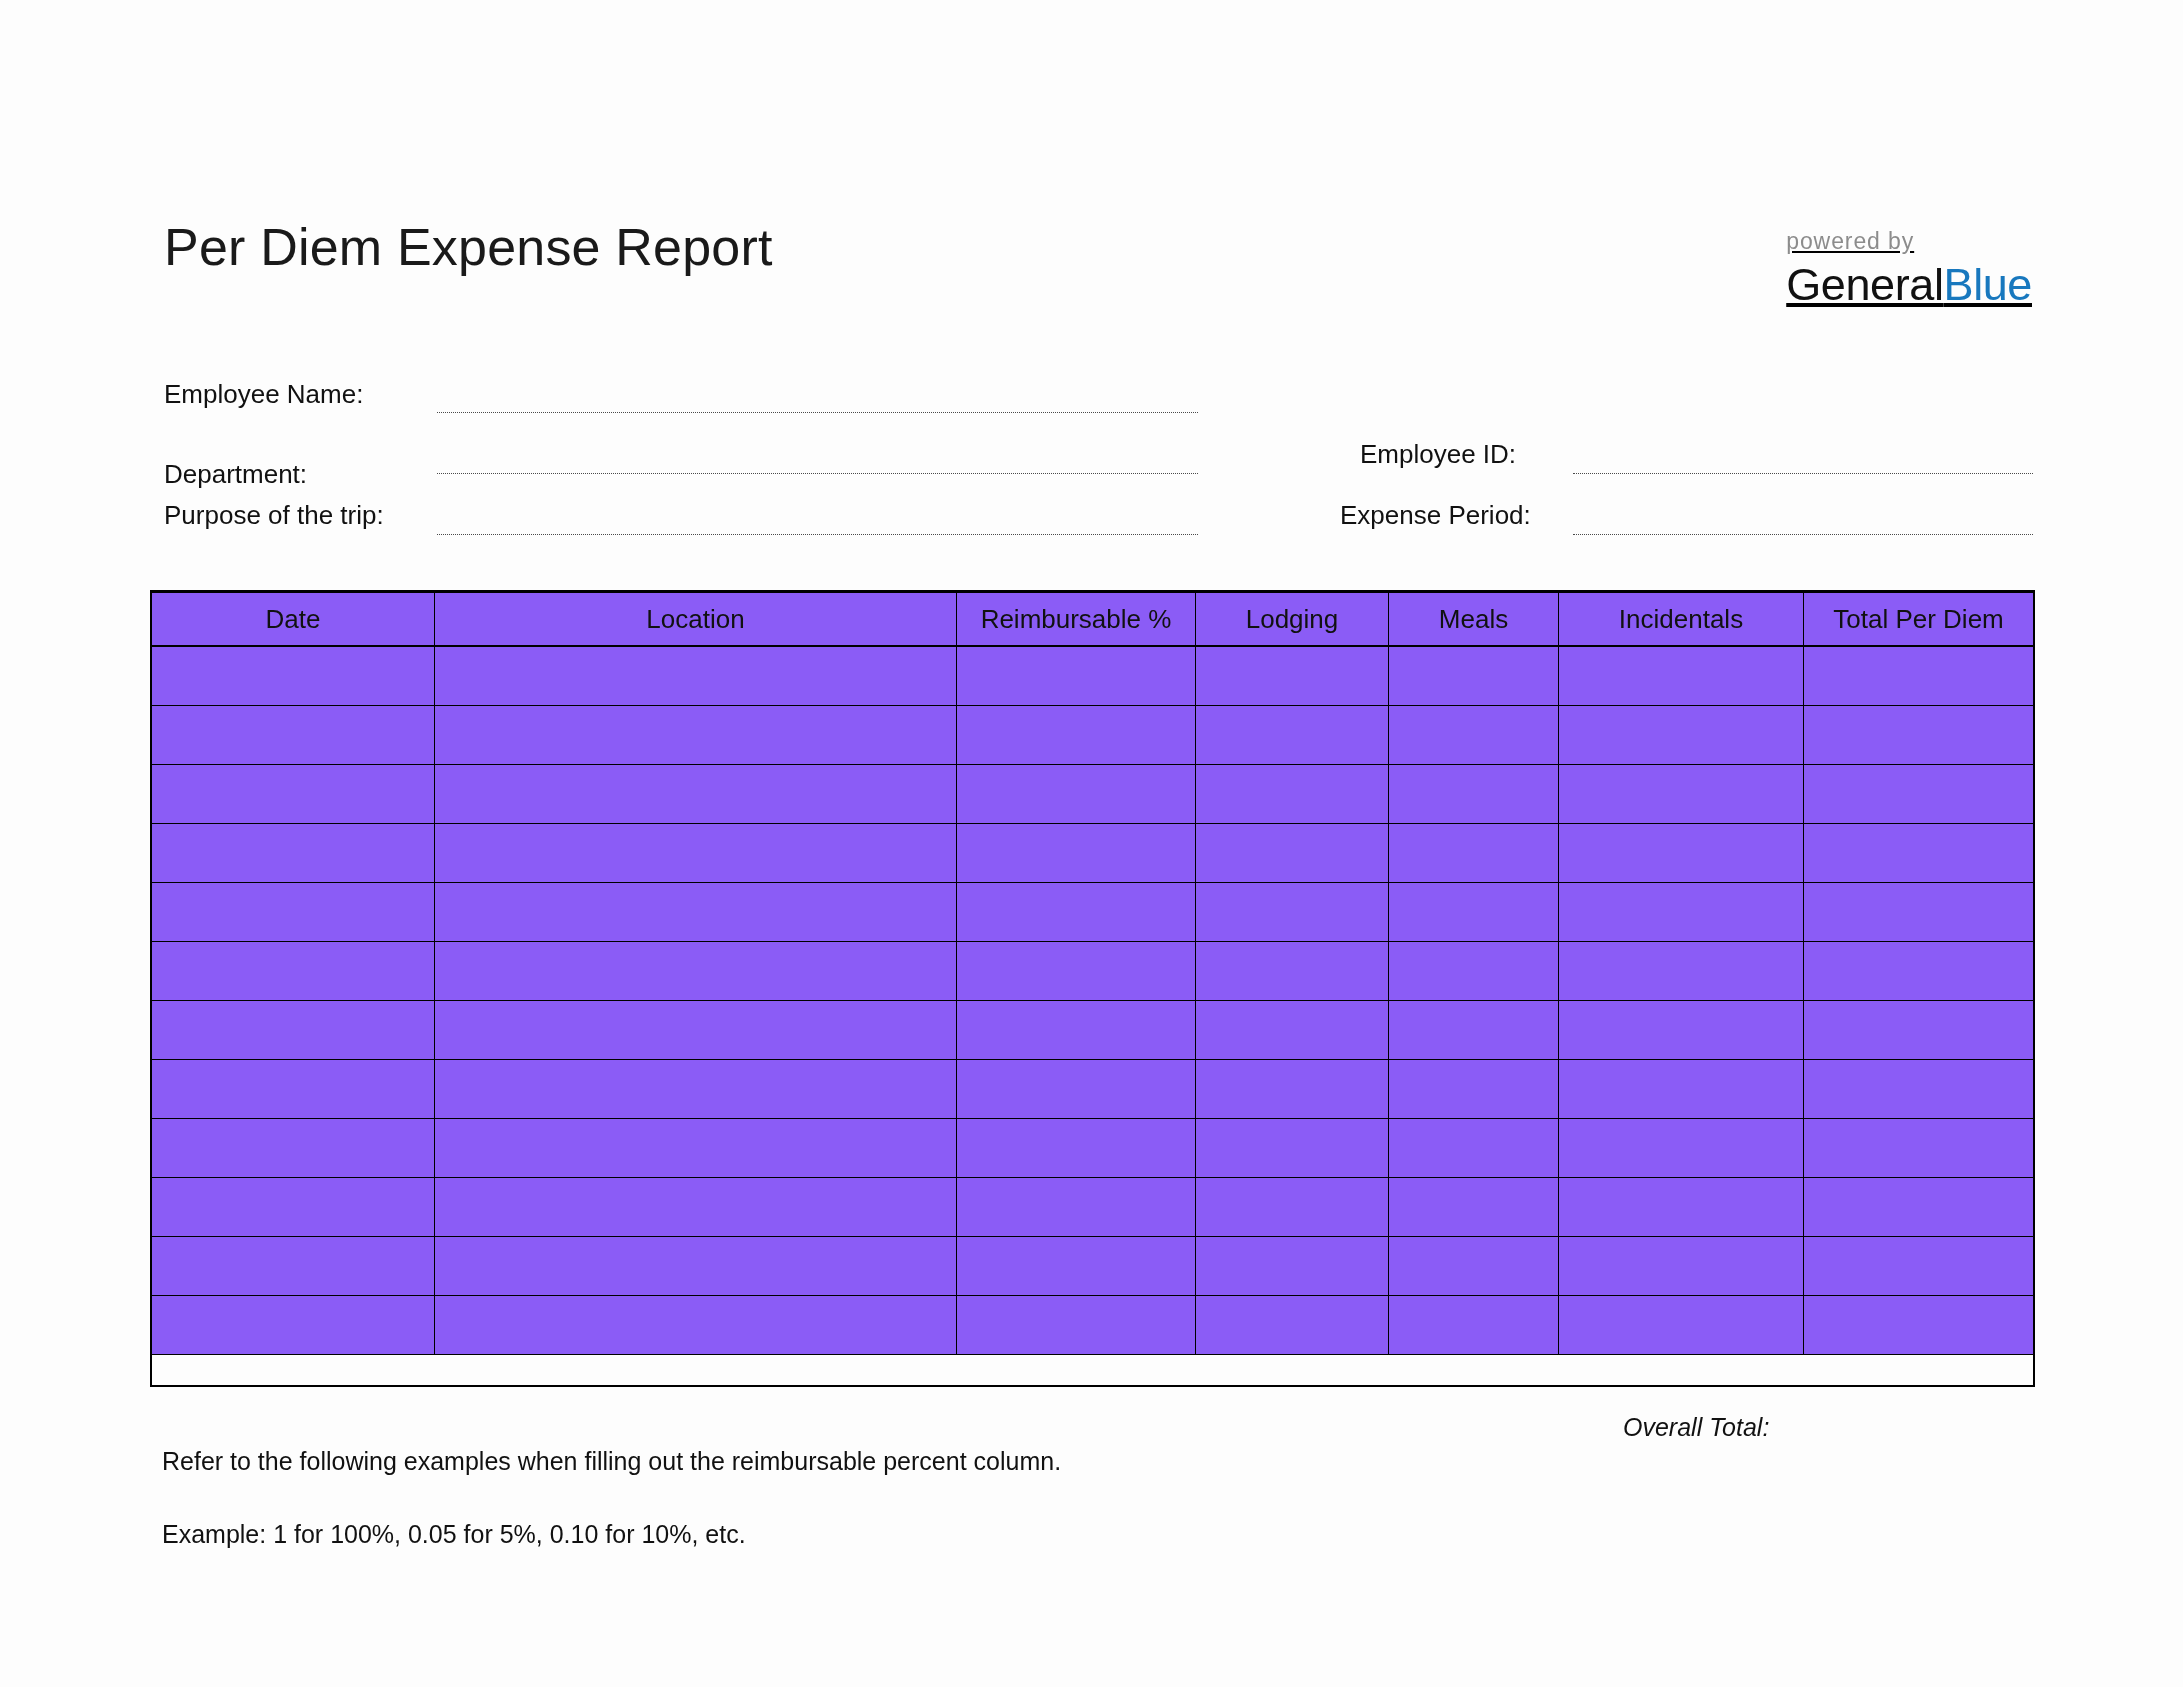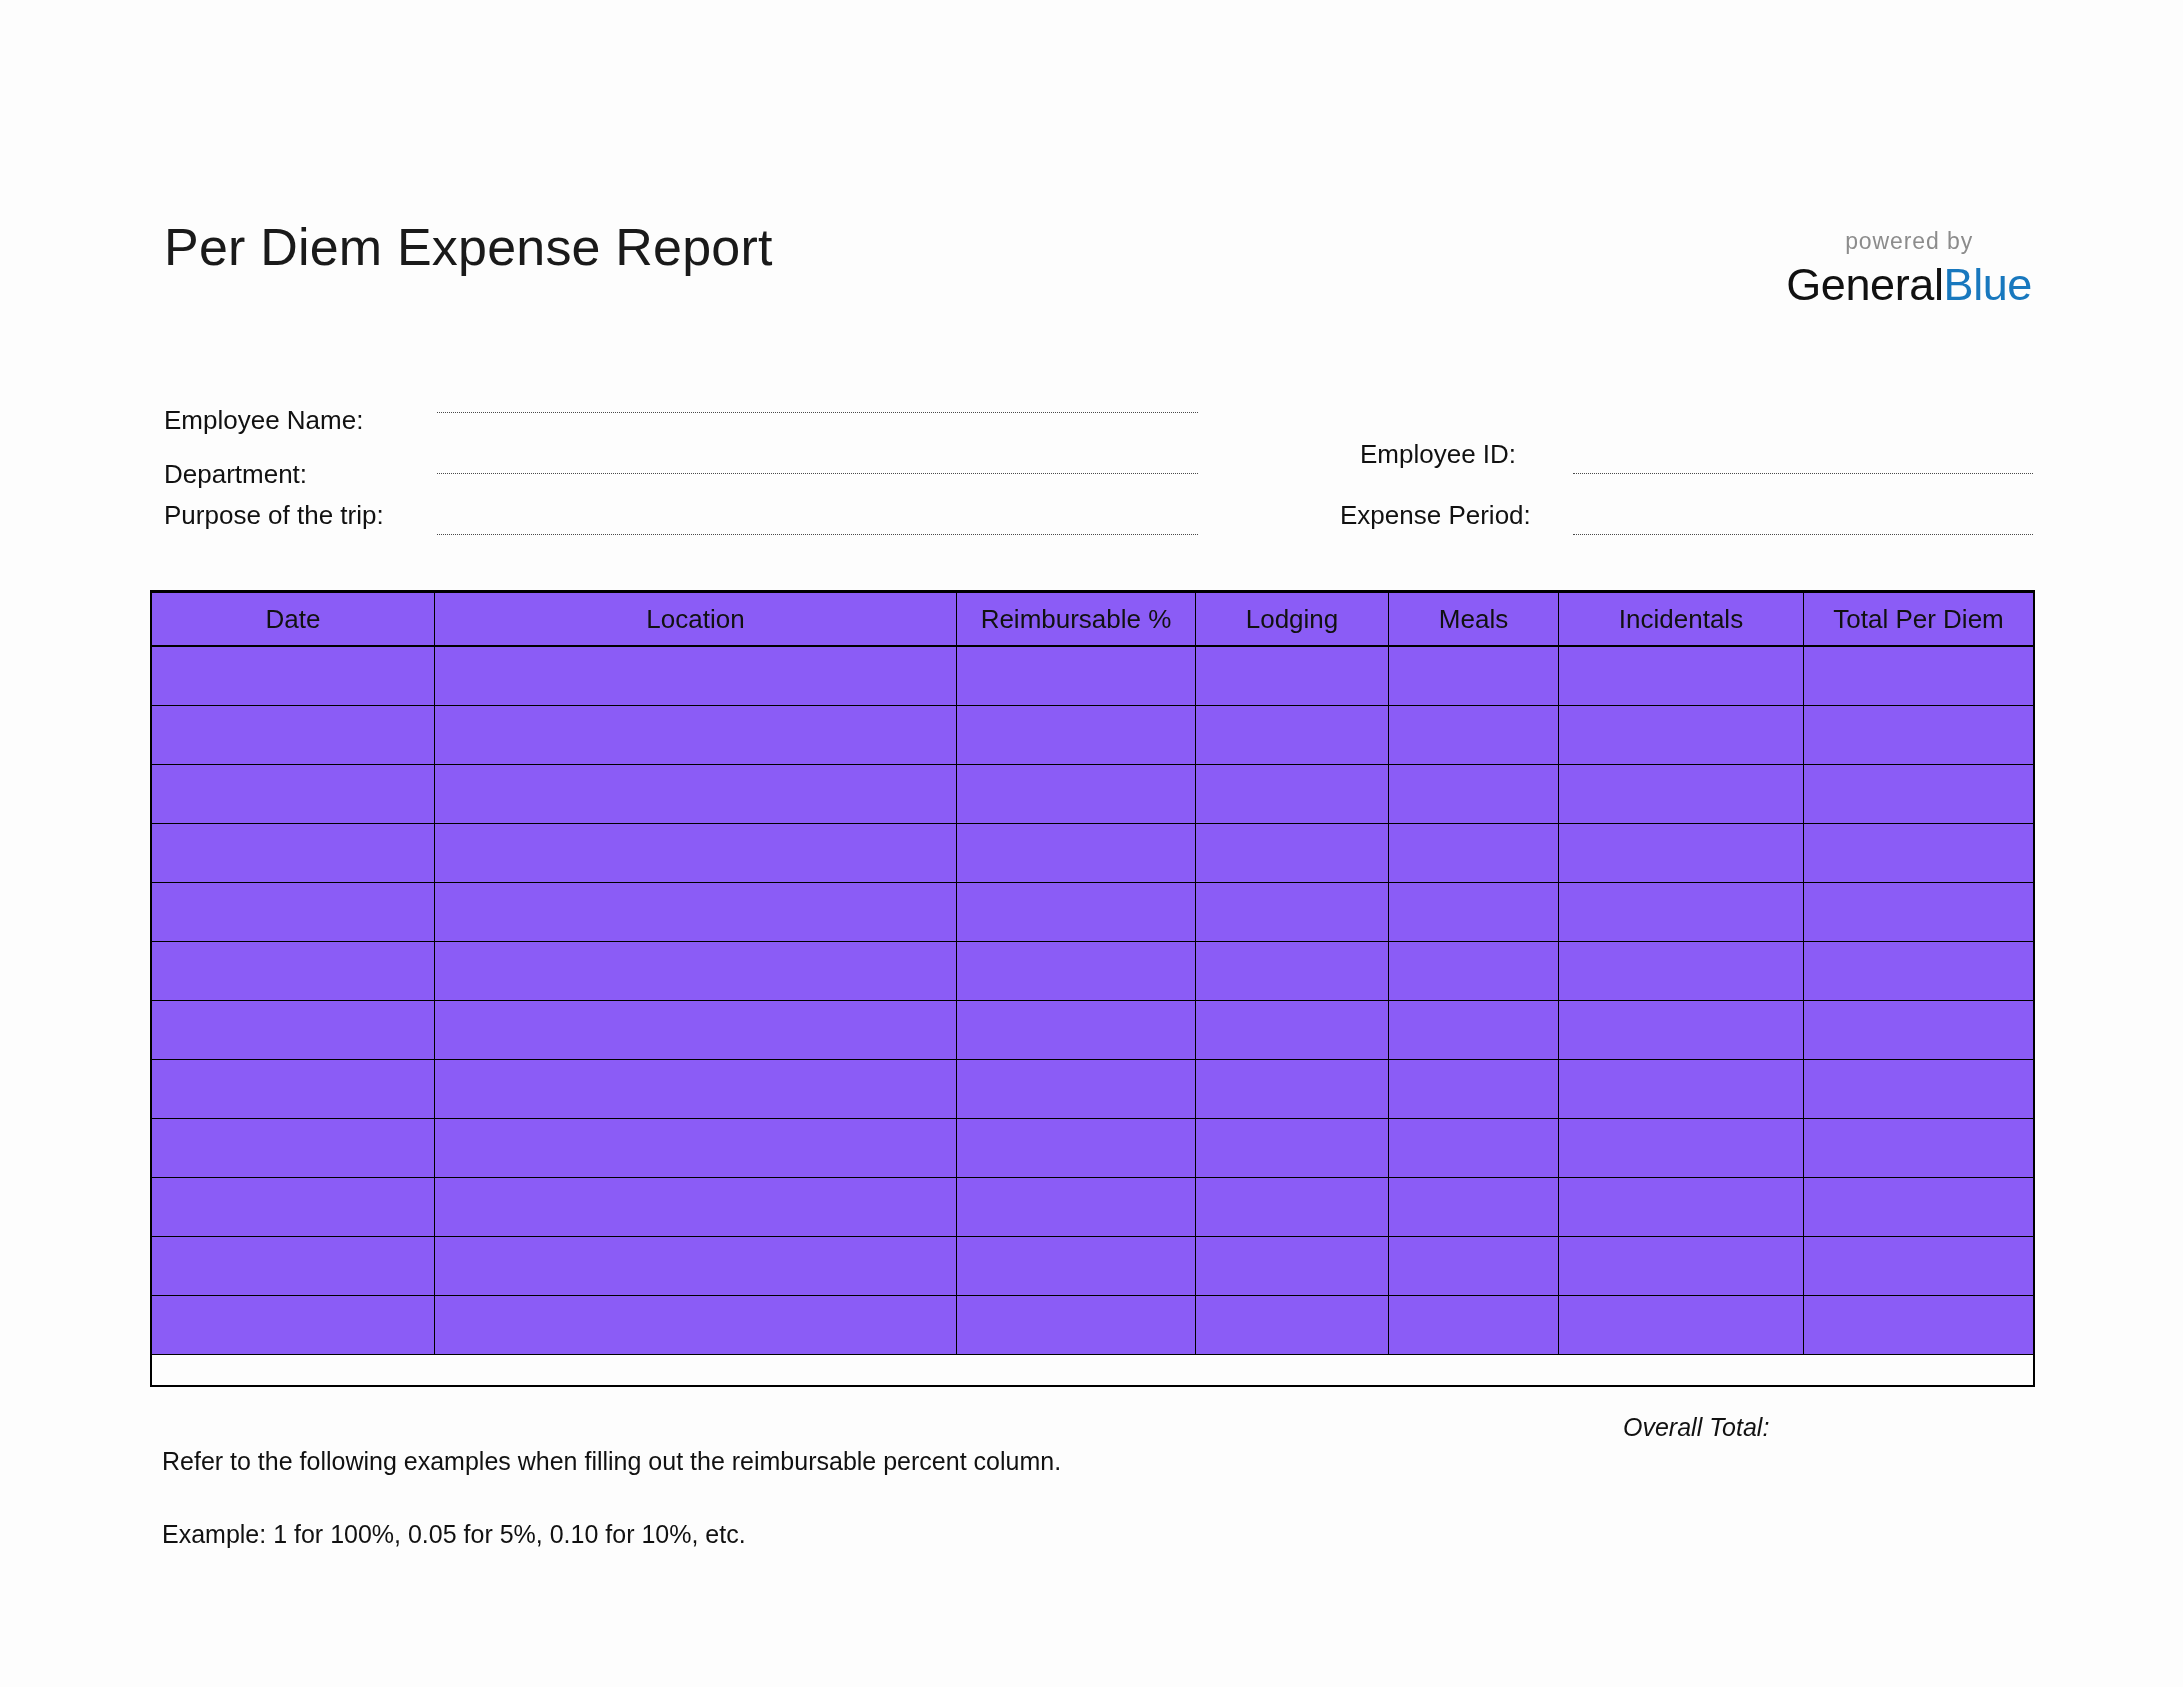--- a/index.html
+++ b/index.html
@@ -26,22 +26,23 @@
     font-size: 52px;
     color: #1a1a1a;
     letter-spacing: 0.2px;
     white-space: nowrap;
   }
 
   #brand-block {
     position: absolute;
     right: 151px;
     top: 230px;
-    text-align: center;
+    text-align: left;
     line-height: 1;
+    text-decoration: underline;
   }
   #brand-powered {
     font-size: 23px;
     color: #8c8c8c;
     letter-spacing: 0.9px;
     display: block;
     margin-bottom: 9px;
   }
   #brand-wordmark {
     font-size: 45px;
@@ -59,21 +60,21 @@
     color: #111111;
     white-space: nowrap;
   }
   .field-line {
     position: absolute;
     height: 0;
     border-bottom: 1.7px dotted #4a4a4a;
   }
 
   
-  #lbl-employee-name { left: 164px; top: 379px; margin-top: 26px; }
+  #lbl-employee-name { left: 164px; top: 379px; }
   #lbl-department    { left: 164px; top: 439px; margin-top: 20px; }
   #lbl-purpose       { left: 164px; top: 500px; }
 
   
   #line-employee-name { left: 437px; top: 412px; width: 761px; }
   #line-department    { left: 437px; top: 473px; width: 761px; }
   #line-purpose       { left: 437px; top: 534px; width: 761px; }
 
   
   #lbl-employee-id     { left: 1340px; top: 439px; margin-left: 20px; }

